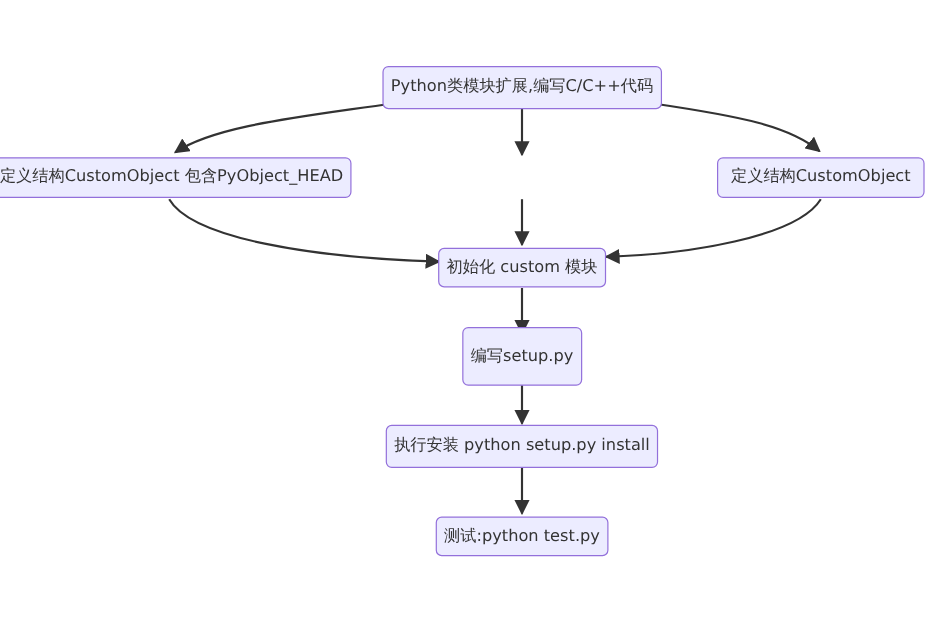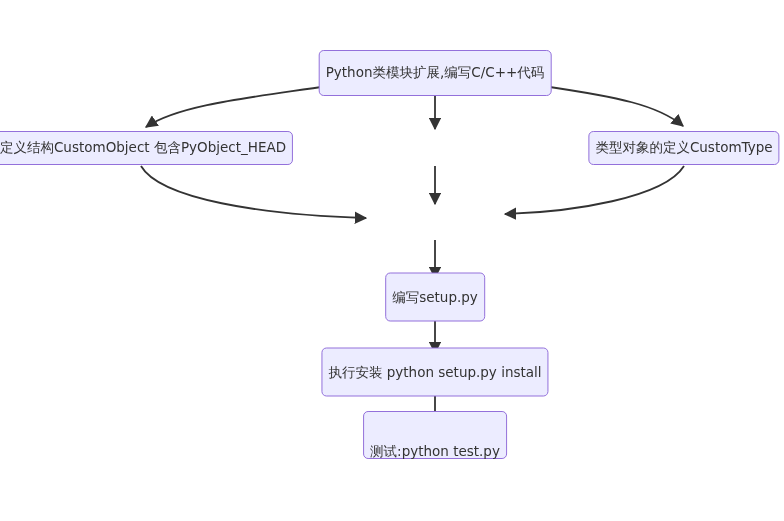--- a/index.html
+++ b/index.html
@@ -30,28 +30,28 @@
     border-radius: 5px;
     color: #333333;
     font-size: 13.5px;
     line-height: 1;
     display: flex;
     align-items: center;
     justify-content: center;
     white-space: nowrap;
     padding: 0 6px;
   }
-  #n0 { left: 435px; top: 73px;  min-width: 215px; height: 46px; }
+  #n0 { left: 435px; top: 73px;  min-width: 215px; height: 36px; }
   #n1 { left: 143px; top: 148px; min-width: 271px; height: 34px; }
   #n2 { left: 435px; top: 148px; min-width: 238px; height: 34px; }
   #n3 { left: 684px; top: 148px; min-width: 173px; height: 34px; }
   #n4 { left: 435px; top: 223px; min-width: 131px; height: 33px; }
   #n5 { left: 435px; top: 297px; min-width: 93px;  height: 49px; }
-  #n6 { left: 435px; top: 372px; min-width: 206px; height: 49px; }
-  #n7 { left: 435px; top: 435px; min-width: 133px; height: 48px; align-items: flex-end; }
+  #n6 { left: 435px; top: 372px; min-width: 206px; height: 36px; }
+  #n7 { left: 435px; top: 447px; min-width: 133px; height: 33px; }
 </style>
 </head>
 <body>
 
 <div id="canvas">
 
   <svg id="edge-layer" viewBox="0 0 784 521" xmlns="http://www.w3.org/2000/svg">
     <defs>
       <marker id="arrow" viewBox="0 0 10 10" refX="9" refY="5" markerWidth="7" markerHeight="7" orient="auto">
         <path d="M0,0 L10,5 L0,10 z" fill="#333333"></path>
@@ -68,21 +68,24 @@
     <path class="edge" marker-end="url(#arrow)" d="M435,389 L435,428"></path>
   </svg>
 
   <div class="node" id="n0">
     <span>Python类模块扩展,编写C/C++代码</span>
   </div>
   <div class="node" id="n1">
     <span>定义结构CustomObject 包含PyObject_HEAD</span>
   </div>
   <div class="node" id="n3">
-    <span>类型对象的定义CustomType</span>
+    <span>定义结构CustomObject</span>
+  </div>
+  <div class="node" id="n4">
+    <span>初始化 custom 模块</span>
   </div>
   <div class="node" id="n5">
     <span>编写setup.py</span>
   </div>
   <div class="node" id="n6">
     <span>执行安装 python setup.py install</span>
   </div>
   <div class="node" id="n7">
     <span>测试:python test.py</span>
   </div>

